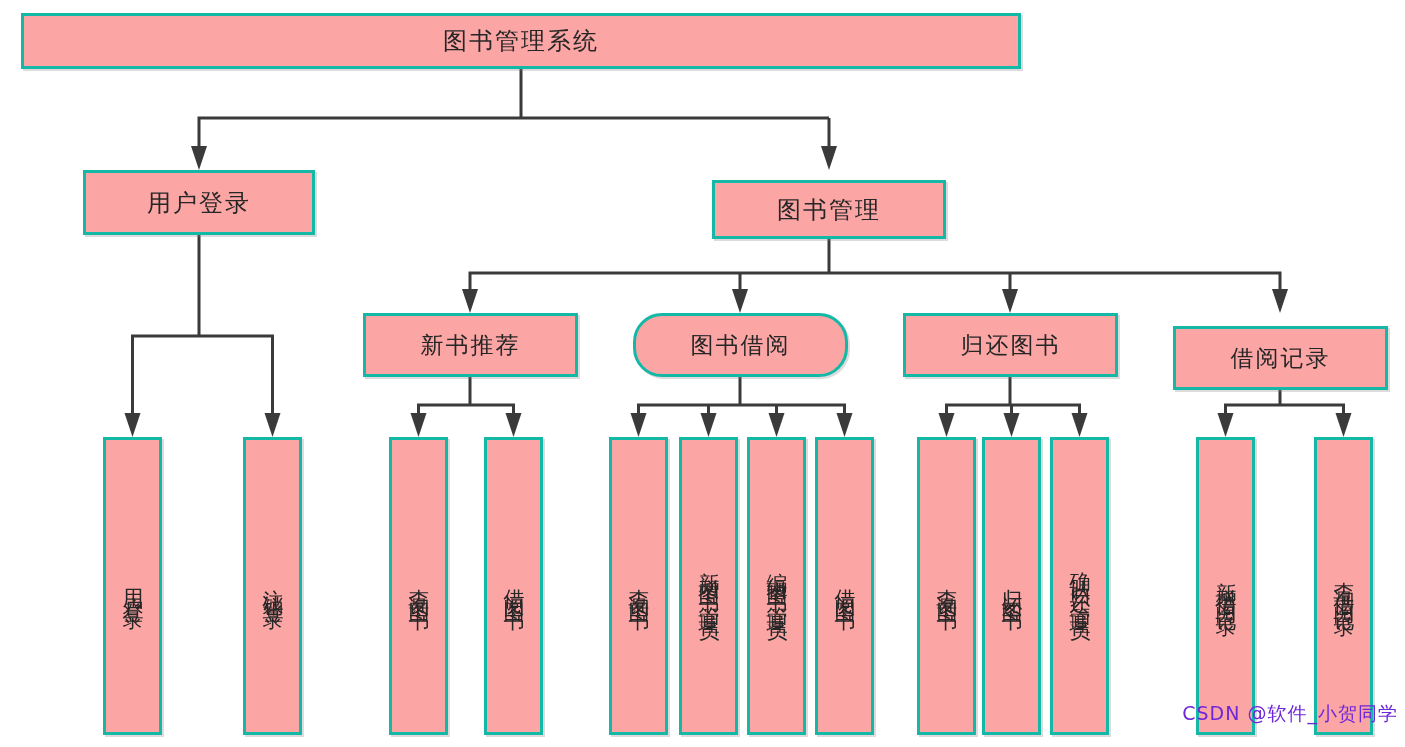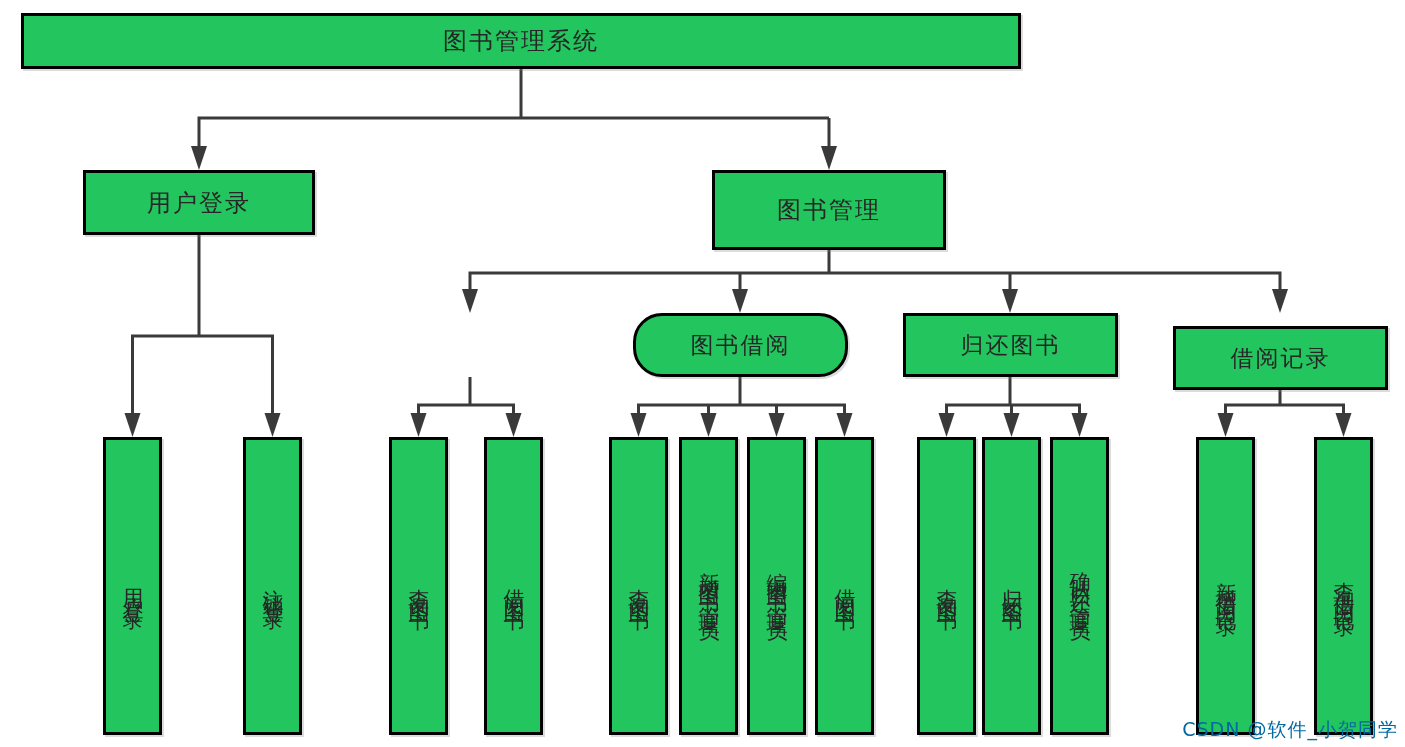--- a/index.html
+++ b/index.html
@@ -21,22 +21,22 @@
     height: 747px;
   }
   #connectors {
     position: absolute;
     left: 0; top: 0;
     z-index: 1;
   }
   .node {
     position: absolute;
     box-sizing: border-box;
-    border: 3px solid #000000;
-    background: #22c55e;
+    border: 3px solid #14b8a6;
+    background: #fca5a5;
     color: #262626;
     display: flex;
     align-items: center;
     justify-content: center;
     z-index: 2;
     box-shadow: 2px 2px 0 rgba(130,130,130,0.28);
   }
   .hbox {
     font-size: 24px;
     letter-spacing: 2px;
@@ -49,21 +49,21 @@
     letter-spacing: 7px;
     line-height: 1;
     width: 59px;
     height: 298px;
     top: 437px;
   }
   
   .n-root   { left: 21px;  top: 13px;  width: 1000px; height: 56px; }
   
   .n-login  { left: 83px;  top: 170px; width: 232px;  height: 65px; }
-  .n-mgmt   { left: 712px; top: 170px; width: 234px;  height: 80px; }
+  .n-mgmt   { left: 712px; top: 180px; width: 234px;  height: 59px; }
   
   .n-l3     { top: 313px; width: 215px; height: 64px; font-size: 23px; }
   .n-newrec { left: 363px; }
   .n-borrow { left: 633px; border-radius: 29px; }
   .n-curr   { left: 903px; }
   .n-record { left: 1173px; margin-top: 13px; }
   
   .lf-1a { left: 103px; }
   .lf-1b { left: 243px; }
   .lf-2a { left: 389px; }
@@ -73,24 +73,24 @@
   .lf-3c { left: 747px; }
   .lf-3d { left: 815px; }
   .lf-4a { left: 917px; }
   .lf-4b { left: 982px; }
   .lf-4c { left: 1050px; }
   .lf-5a { left: 1196px; }
   .lf-5b { left: 1314px; }
   #watermark {
     position: absolute;
     right: 7px;
-    bottom: 4px;
+    bottom: 20px;
     z-index: 5;
     font-size: 19px;
-    color: #0369a1;
+    color: #6d28d9;
     letter-spacing: 1px;
     white-space: nowrap;
   }
 </style>
 </head>
 <body>
 
 <div id="canvas">
 
   <svg id="connectors" width="1405" height="747" viewBox="0 0 1405 747">
@@ -131,20 +131,21 @@
       <path d="M1217.5,413 L1233.5,413 L1225.5,437 Z"></path>
       <path d="M1335.5,413 L1351.5,413 L1343.5,437 Z"></path>
     </g>
   </svg>
 
   <div class="node hbox n-root">图书管理系统</div>
 
   <div class="node hbox n-login">用户登录</div>
   <div class="node hbox n-mgmt">图书管理</div>
 
+  <div class="node hbox n-l3 n-newrec">新书推荐</div>
   <div class="node hbox n-l3 n-borrow">图书借阅</div>
   <div class="node hbox n-l3 n-curr">归还图书</div>
   <div class="node hbox n-l3 n-record">借阅记录</div>
 
   <div class="node vbox lf-1a">用户登录</div>
   <div class="node vbox lf-1b">注销登录</div>
 
   <div class="node vbox lf-2a">查询图书</div>
   <div class="node vbox lf-2b">借阅图书</div>
 

